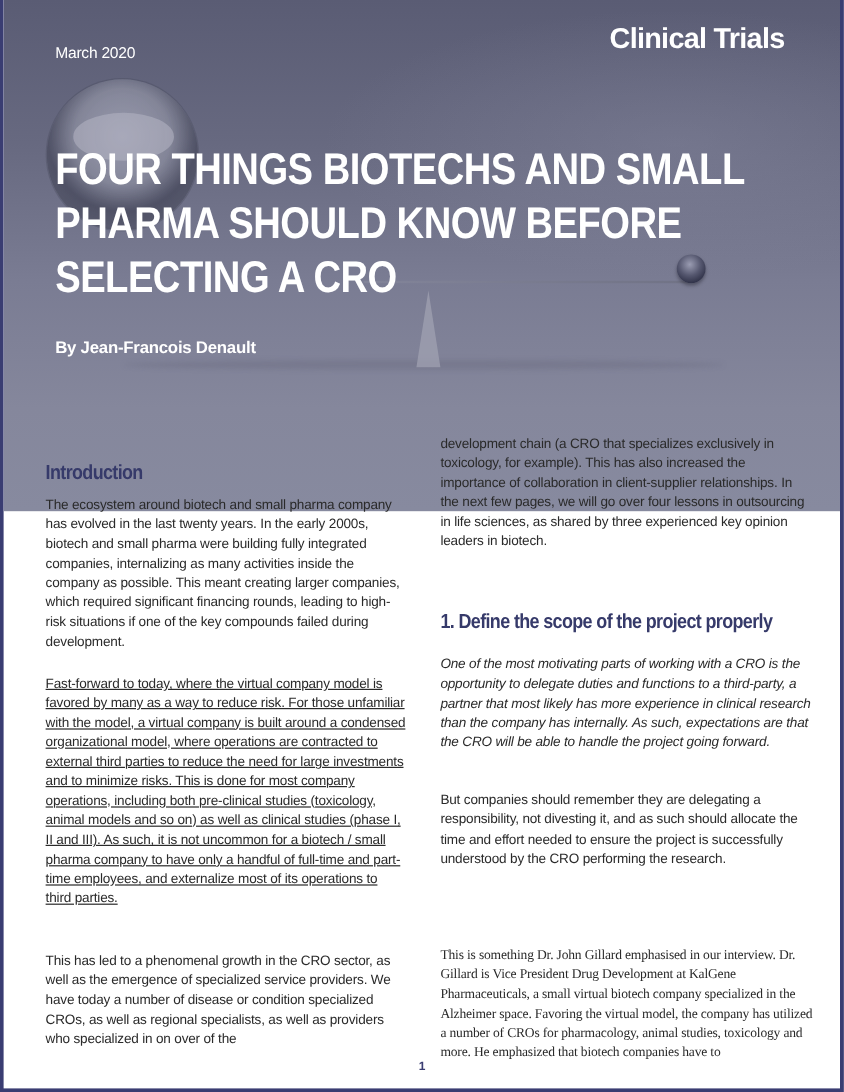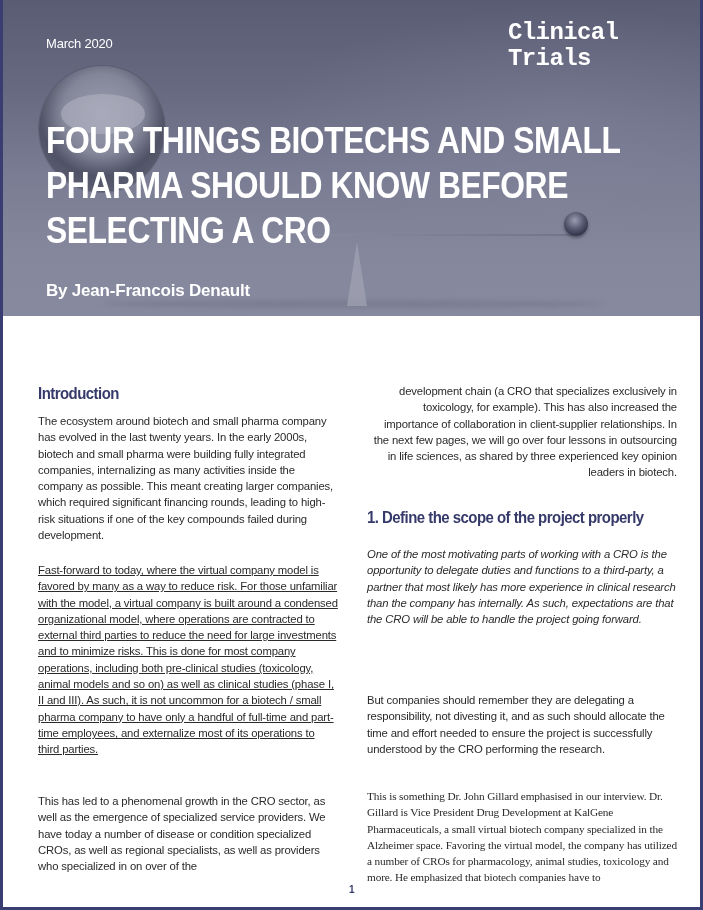--- a/index.html
+++ b/index.html
@@ -6,21 +6,21 @@
     html, body { width: 703px; height: 910px; overflow: hidden; background: #3a3d72; }
     body { position: relative; font-family: "Liberation Sans", sans-serif; }
 
     .page {
       position: absolute; left: 3px; top: 0; width: 697px; height: 907px;
       background: #ffffff; overflow: hidden;
     }
 
     
     .hero {
-      position: absolute; left: 0; top: 0; width: 697px; height: 316px;
+      position: absolute; left: 0; top: 0; width: 697px; height: 426px;
       background:
         radial-gradient(ellipse 420px 160px at 560px 120px, rgba(140,142,165,0.35), rgba(0,0,0,0) 70%),
         linear-gradient(180deg, #5a5c74 0%, #676980 28%, #7a7c93 55%, #85879c 80%, #878a9f 100%);
       overflow: hidden;
     }
     .hero .sphere-big {
       position: absolute; left: 36px; top: 66px; width: 126px; height: 126px; border-radius: 50%;
       background:
         radial-gradient(circle at 50% 38%, rgba(160,162,180,0.9) 0%, rgba(140,142,160,0.85) 40%, rgba(90,92,112,0.9) 62%, rgba(120,122,140,0.6) 75%, rgba(100,102,122,0.2) 100%);
       box-shadow: inset 0 -18px 26px rgba(40,42,60,0.45), 0 0 0 1px rgba(70,72,90,0.35);
@@ -48,37 +48,38 @@
       position: absolute; left: 100px; top: 300px; width: 500px; height: 8px; border-radius: 50%;
       background: rgba(90,92,110,0.25); filter: blur(2px);
     }
 
     .date {
       position: absolute; left: 43px; top: 36px; color: #ffffff;
       font-size: 13px; letter-spacing: -0.2px;
     }
     .brand {
       position: absolute; left: 505px; top: 20px; color: #ffffff;
-      font-family: Liberation Mono, monospace; font-weight: bold; letter-spacing: -0.6px;
+      font-family: Liberation Sans, sans-serif; font-weight: bold; letter-spacing: -0.6px;
       line-height: 26px;
+      text-align: right;
     }
     .brand .line1 { display: block; font-size: 24px; }
     .brand .line2 { display: block; font-size: 24px; padding-left: 18px; }
 
     .title {
       position: absolute; left: 43px; top: 118px; width: 620px; color: #ffffff;
       font-family: "Liberation Sans", sans-serif; font-weight: bold;
       font-size: 37px; line-height: 45px; letter-spacing: -0.5px;
       transform: scaleX(0.86); transform-origin: left top; white-space: nowrap;
     }
     .title span { display: block; }
 
     .byline {
       position: absolute; left: 43px; top: 281px; color: #ffffff;
-      font-weight: bold; font-size: 17px; letter-spacing: -0.2px;
+      font-weight: bold; font-size: 14px; letter-spacing: -0.2px;
     }
     .disclaimer {
       position: absolute; left: 43px; top: 313px; color: #eeeef4;
       font-style: italic; font-size: 13px; letter-spacing: -0.25px;
     }
 
     
     .col {
       position: absolute; top: 0; color: #2a2a2a;
       font-size: 11.3px; line-height: 16.3px; letter-spacing: -0.15px;
@@ -136,30 +137,30 @@
   <div class="col col-left para" style="top:413px;">
     <p>The ecosystem around biotech and small pharma company has evolved in the last twenty years. In the early 2000s, biotech and small pharma were building fully integrated companies, internalizing as many activities inside the company as possible. This meant creating larger companies, which required significant financing rounds, leading to high-risk situations if one of the key compounds failed during development.</p>
   </div>
   <div class="col col-left para" style="top:562px;text-decoration:underline;">
     <p>Fast-forward to today, where the virtual company model is favored by many as a way to reduce risk. For those unfamiliar with the model, a virtual company is built around a condensed organizational model, where operations are contracted to external third parties to reduce the need for large investments and to minimize risks. This is done for most company operations, including both pre-clinical studies (toxicology, animal models and so on) as well as clinical studies (phase I, II and III). As such, it is not uncommon for a biotech / small pharma company to have only a handful of full-time and part-time employees, and externalize most of its operations to third parties.</p>
   </div>
   <div class="col col-left para" style="top:793px;">
     <p>This has led to a phenomenal growth in the CRO sector, as well as the emergence of specialized service providers. We have today a number of disease or condition specialized CROs, as well as regional specialists, as well as providers who specialized in on over of the</p>
   </div>
 
-  <div class="col col-right para" style="top:383px;text-align:right;">
+  <div class="col col-right para" style="top:362px;">
     <p>development chain (a CRO that specializes exclusively in toxicology, for example). This has also increased the importance of collaboration in client-supplier relationships. In the next few pages, we will go over four lessons in outsourcing in life sciences, as shared by three experienced key opinion leaders in biotech.</p>
   </div>
 
   <h2 class="h-section">1. Define the scope of the project properly</h2>
 
   <div class="col col-right para" style="top:546px;font-style:italic;">
     <p>One of the most motivating parts of working with a CRO is the opportunity to delegate duties and functions to a third-party, a partner that most likely has more experience in clinical research than the company has internally. As such, expectations are that the CRO will be able to handle the project going forward.</p>
   </div>
-  <div class="col col-right para" style="top:659px;margin-top:33px;">
+  <div class="col col-right para" style="top:659px;">
     <p>But companies should remember they are delegating a responsibility, not divesting it, and as such should allocate the time and effort needed to ensure the project is successfully understood by the CRO performing the research.</p>
   </div>
   <div class="col col-right para" style="top:788px;font-family:Liberation Serif, serif;">
     <p>This is something Dr. John Gillard emphasised in our interview. Dr. Gillard is Vice President Drug Development at KalGene Pharmaceuticals, a small virtual biotech company specialized in the Alzheimer space. Favoring the virtual model, the company has utilized a number of CROs for pharmacology, animal studies, toxicology and more.  He emphasized that biotech companies have to</p>
   </div>
 
   <div class="page-num">1</div>
 </div>
 
 </body></html>

